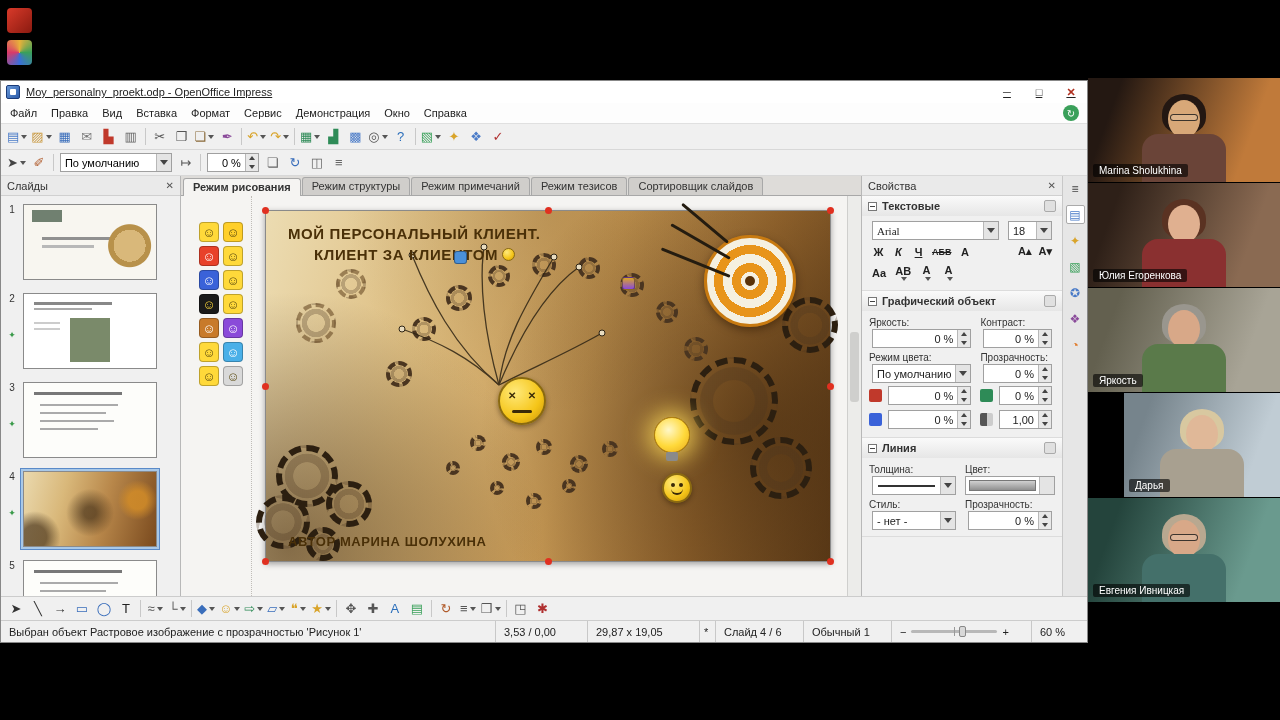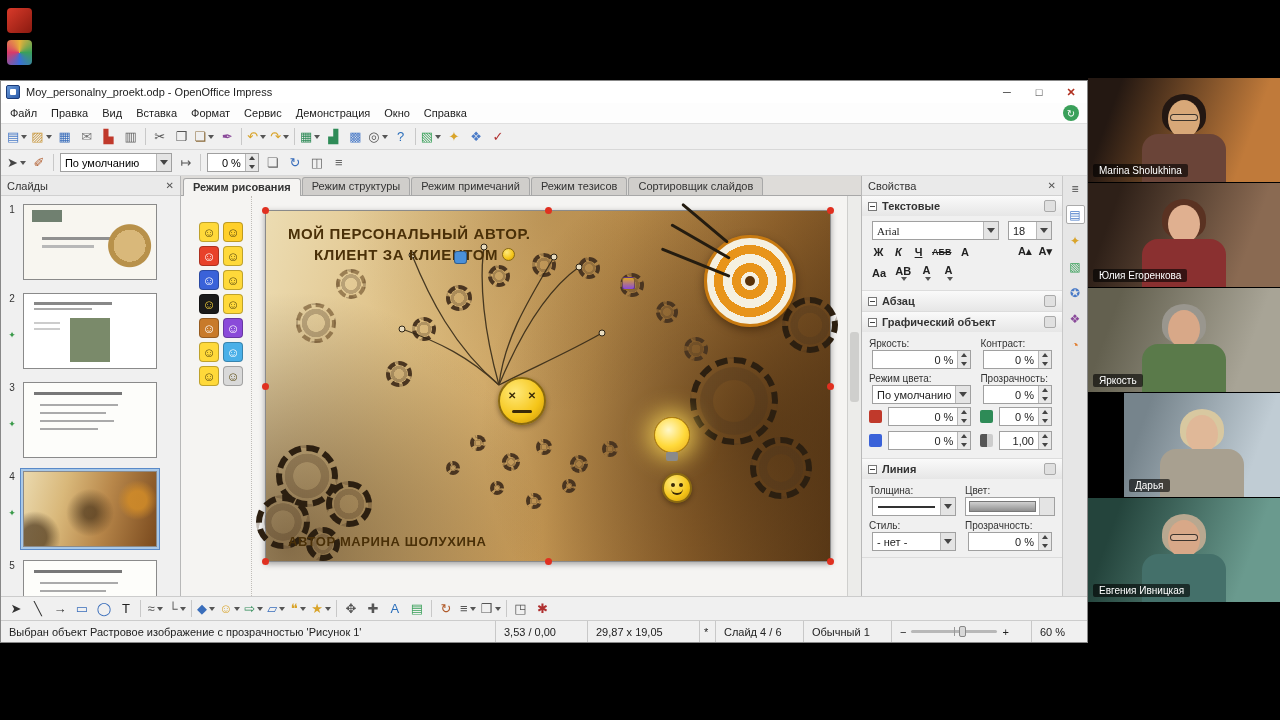--- a/index.html
+++ b/index.html
@@ -10,21 +10,21 @@
   
   .desk-icon { position:absolute; left:7px; width:25px; height:25px; border-radius:4px; }
   #di1 { top:8px;  background:linear-gradient(135deg,#d93a2a,#8a1a10); }
   #di2 { top:40px; background:conic-gradient(#e8b13a,#3aa05a,#3a6ed9,#d93a6a,#e8b13a); }
 
   
   #app { position:absolute; left:0; top:80px; width:1088px; height:563px;
          background:#f0f0f0; border:1px solid #888; display:flex; flex-direction:column; }
 
   .titlebar { height:22px; background:#ffffff; display:flex; align-items:center;
-              font-size:11px; color:#222; padding-left:5px; flex:0 0 auto; }
+              font-size:11px; color:#222; padding-left:5px; flex:0 0 auto;text-decoration:underline; }
   .app-ico { width:14px; height:14px; margin-right:6px; border-radius:2px;
              background:linear-gradient(135deg,#6a9ad9,#2a5aa9); border:1px solid #1a3a78;
              position:relative; }
   .app-ico::after { content:""; position:absolute; left:3px; top:3px; right:3px; bottom:3px;
                     background:#fff; border-radius:1px; }
   .titlebar .title { flex:1; }
   .wbtn { width:32px; height:22px; display:flex; align-items:center; justify-content:center;
           font-size:11px; color:#333; }
   .wbtn.close { color:#b03020; font-weight:bold; }
 
@@ -435,21 +435,21 @@
                 <circle cx="28" cy="18" r="3"></circle>
                   <circle cx="100" cy="10" r="3"></circle>
                 <circle cx="195" cy="30" r="3"></circle>
                   <circle cx="18" cy="92" r="3"></circle>
                 <circle cx="218" cy="96" r="3"></circle>
                   <circle cx="170" cy="20" r="3"></circle>
               </g>
             </svg>
 
             <div class="sl-title">
-              <div>МОЙ ПЕРСОНАЛЬНЫЙ АВТОР.</div>
+              <div>МОЙ ПЕРСОНАЛЬНЫЙ КЛИЕНТ.</div>
               <div class="ln2">
                   <span>КЛИЕНТ ЗА КЛИЕНТОМ</span>
                   <span class="inline-face"></span>
                 </div>
             </div>
             <div class="sl-author">АВТОР МАРИНА ШОЛУХИНА</div>
 
             <div class="target"></div>
             <div class="arrow" style="left:396px;top:46px;width:68px;transform:rotate(30deg);"></div>
             <div class="arrow" style="left:390px;top:64px;width:74px;transform:rotate(22deg);"></div>
@@ -581,27 +581,20 @@
                   <span class="sbtn">
                     <span>А</span>
                     <i class="bar" style="background: rgb(232, 217, 58);"></i>
                     <i class="drop"></i>
                   </span>
                 </span>
             </div>
           </div>
         </div>
 
-        <div class="sect">
-          <div class="secthead">
-            <span class="cbox"></span>
-            <span>Абзац</span>
-            <span class="more"></span>
-          </div>
-        </div>
 
         <div class="sect">
           <div class="secthead">
             <span class="cbox"></span>
             <span>Графический объект</span>
             <span class="more"></span>
           </div>
           <div class="sectbody">
             <div class="grid2">
               <span class="flabel">Яркость:</span>

